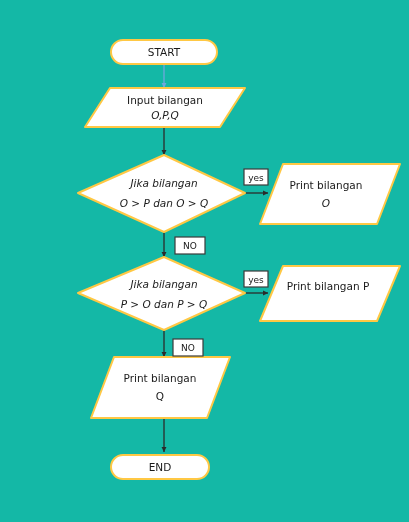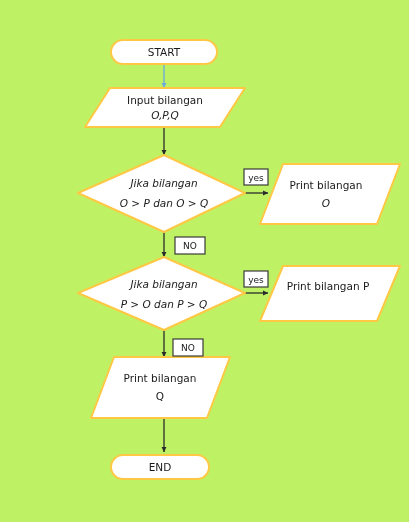--- a/index.html
+++ b/index.html
@@ -7,21 +7,21 @@
     padding: 0;
     background: #ffffff;
   }
   body {
     font-family: "DejaVu Sans", sans-serif;
   }
   #canvas {
     position: relative;
     width: 409px;
     height: 522px;
-    background: #bef264;
+    background: #14b8a6;
     overflow: hidden;
   }
   #flow-svg {
     position: absolute;
     left: 0;
     top: 0;
     width: 409px;
     height: 522px;
   }
   .node-shape {

